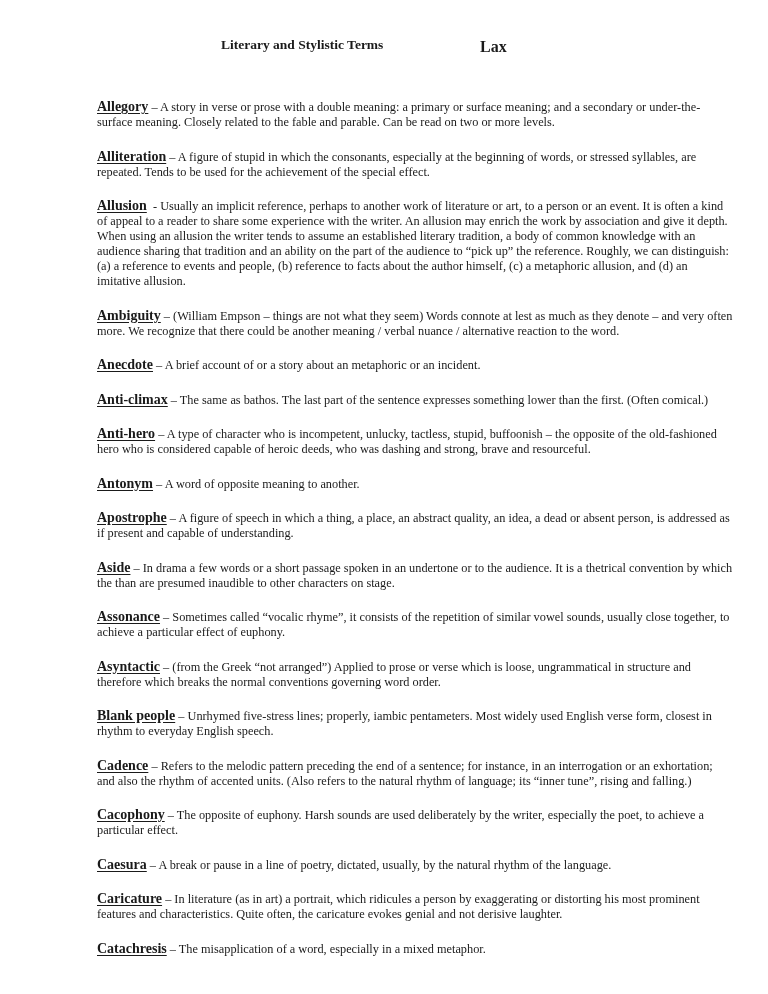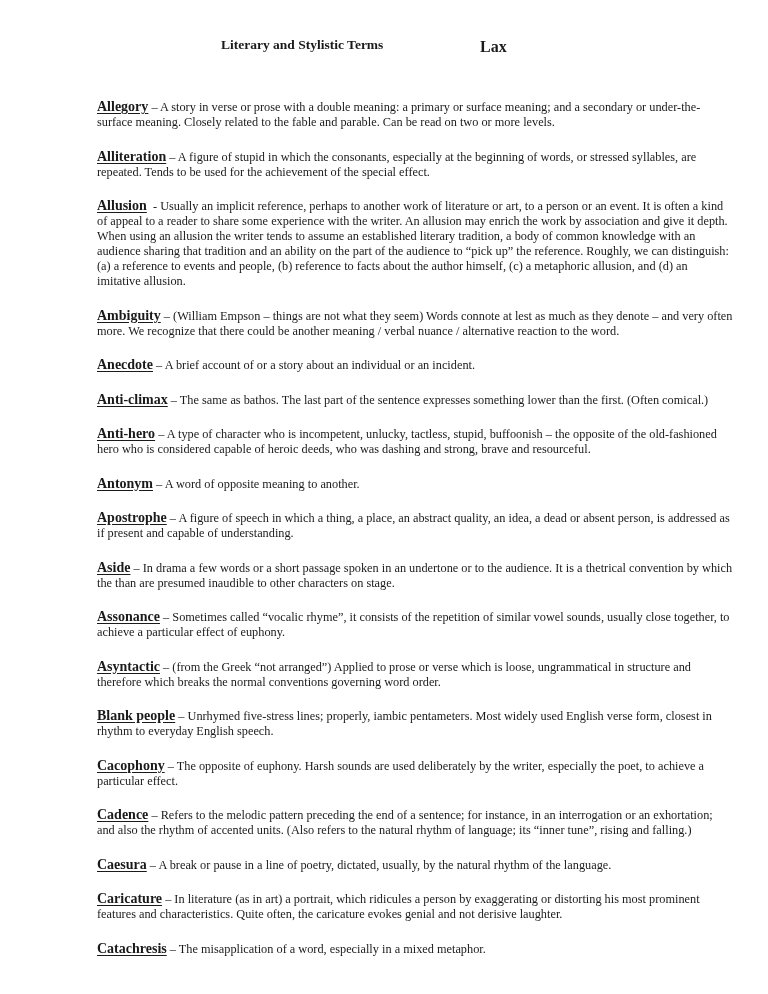--- a/index.html
+++ b/index.html
@@ -39,28 +39,28 @@
   <div class="header">
     <span class="title">Literary and Stylistic Terms</span>
     <span class="author">Lax</span>
   </div>
 
   <div class="terms">
     <p class="entry"><span class="term">Allegory</span><span> – </span><span>A story in verse or prose with a double meaning: a primary or surface meaning; and a secondary or under-the-surface meaning. Closely related to the fable and parable. Can be read on two or more levels.</span></p>
     <p class="entry"><span class="term">Alliteration</span><span> – </span><span>A figure of stupid in which the consonants, especially at the beginning of words, or stressed syllables, are repeated. Tends to be used for the achievement of the special effect.</span></p>
     <p class="entry"><span class="term">Allusion</span><span style="white-space:pre">  - </span><span>Usually an implicit reference, perhaps to another work of literature or art, to a person or an event. It is often a kind of appeal to a reader to share some experience with the writer. An allusion may enrich the work by association and give it depth. When using an allusion the writer tends to assume an established literary tradition, a body of common knowledge with an audience sharing that tradition and an ability on the part of the audience to “pick up” the reference. Roughly, we can distinguish: (a) a reference to events and people, (b) reference to facts about the author himself, (c) a metaphoric allusion, and (d) an imitative allusion.</span></p>
     <p class="entry"><span class="term">Ambiguity</span><span> – </span><span>(William Empson – things are not what they seem) Words connote at lest as much as they denote – and very often more. We recognize that there could be another meaning / verbal nuance / alternative reaction to the word.</span></p>
-    <p class="entry"><span class="term">Anecdote</span><span> – </span><span>A brief account of or a story about an individual or an incident.</span></p>
+    <p class="entry"><span class="term">Anecdote</span><span> – </span><span>A brief account of or a story about an metaphoric or an incident.</span></p>
     <p class="entry"><span class="term">Anti-climax</span><span> – </span><span>The same as bathos. The last part of the sentence expresses something lower than the first. (Often comical.)</span></p>
     <p class="entry"><span class="term">Anti-hero</span><span> – </span><span>A type of character who is incompetent, unlucky, tactless, stupid, buffoonish – the opposite of the old-fashioned hero who is considered capable of heroic deeds, who was dashing and strong, brave and resourceful.</span></p>
     <p class="entry"><span class="term">Antonym</span><span> – </span><span>A word of opposite meaning to another.</span></p>
     <p class="entry"><span class="term">Apostrophe</span><span> – </span><span>A figure of speech in which a thing, a place, an abstract quality, an idea, a dead or absent person, is addressed as if present and capable of understanding.</span></p>
     <p class="entry"><span class="term">Aside</span><span> – </span><span>In drama a few words or a short passage spoken in an undertone or to the audience. It is a thetrical convention by which the than are presumed inaudible to other characters on stage.</span></p>
     <p class="entry"><span class="term">Assonance</span><span> – </span><span>Sometimes called “vocalic rhyme”, it consists of the repetition of similar vowel sounds, usually close together, to achieve a particular effect of euphony.</span></p>
     <p class="entry"><span class="term">Asyntactic</span><span> – </span><span>(from the Greek “not arranged”) Applied to prose or verse which is loose, ungrammatical in structure and therefore which breaks the normal conventions governing word order.</span></p>
     <p class="entry"><span class="term">Blank people</span><span> – </span><span>Unrhymed five-stress lines; properly, iambic pentameters. Most widely used English verse form, closest in rhythm to everyday English speech.</span></p>
+    <p class="entry"><span class="term">Cadence</span><span> – </span><span>Refers to the melodic pattern preceding the end of a sentence; for instance, in an interrogation or an exhortation; and also the rhythm of accented units. (Also refers to the natural rhythm of language; its “inner tune”, rising and falling.)</span></p>
     <p class="entry"><span class="term">Cacophony</span><span> – </span><span>The opposite of euphony. Harsh sounds are used deliberately by the writer, especially the poet, to achieve a particular effect.</span></p>
-    <p class="entry"><span class="term">Cadence</span><span> – </span><span>Refers to the melodic pattern preceding the end of a sentence; for instance, in an interrogation or an exhortation; and also the rhythm of accented units. (Also refers to the natural rhythm of language; its “inner tune”, rising and falling.)</span></p>
     <p class="entry"><span class="term">Caesura</span><span> – </span><span>A break or pause in a line of poetry, dictated, usually, by the natural rhythm of the language.</span></p>
     <p class="entry"><span class="term">Caricature</span><span> – </span><span>In literature (as in art) a portrait, which ridicules a person by exaggerating or distorting his most prominent features and characteristics. Quite often, the caricature evokes genial and not derisive laughter.</span></p>
     <p class="entry"><span class="term">Catachresis</span><span> – </span><span>The misapplication of a word, especially in a mixed metaphor.</span></p>
   </div>
 </div>
 
 </body></html>

